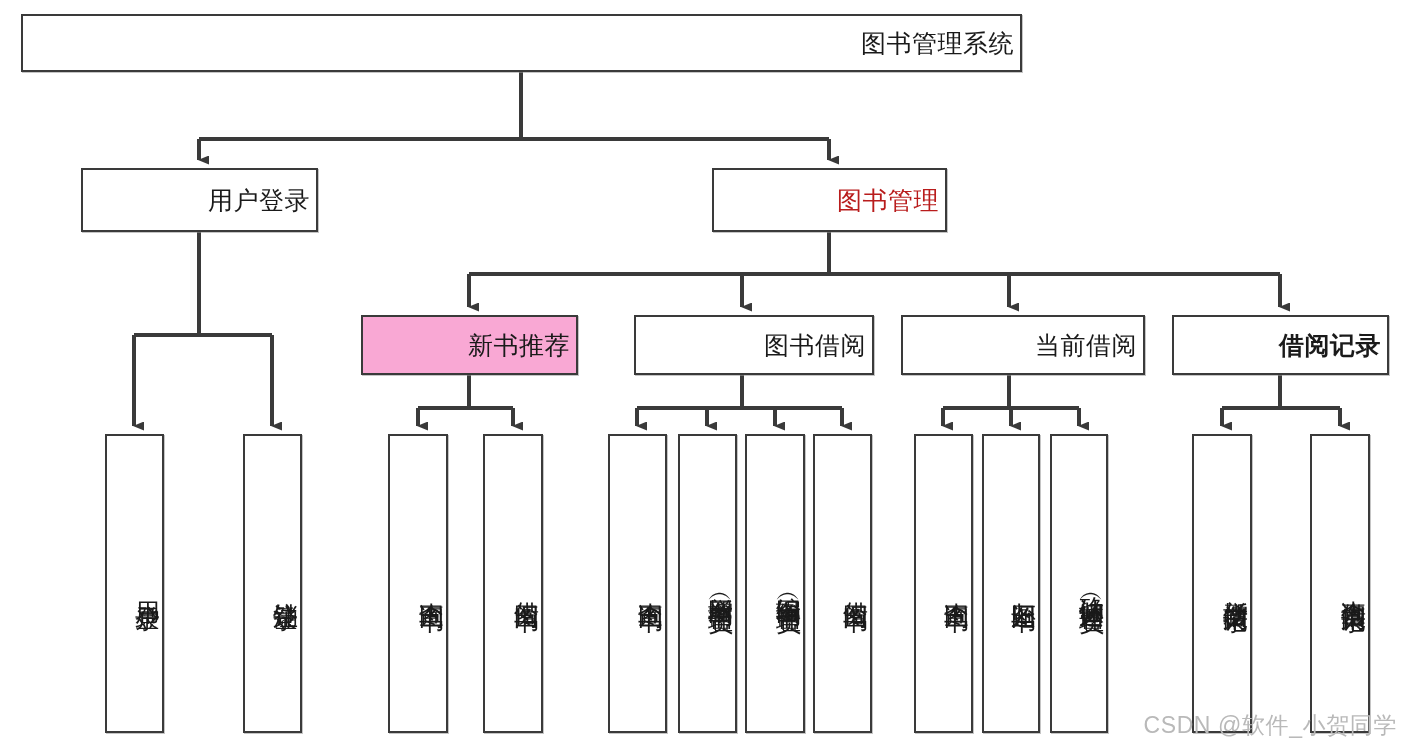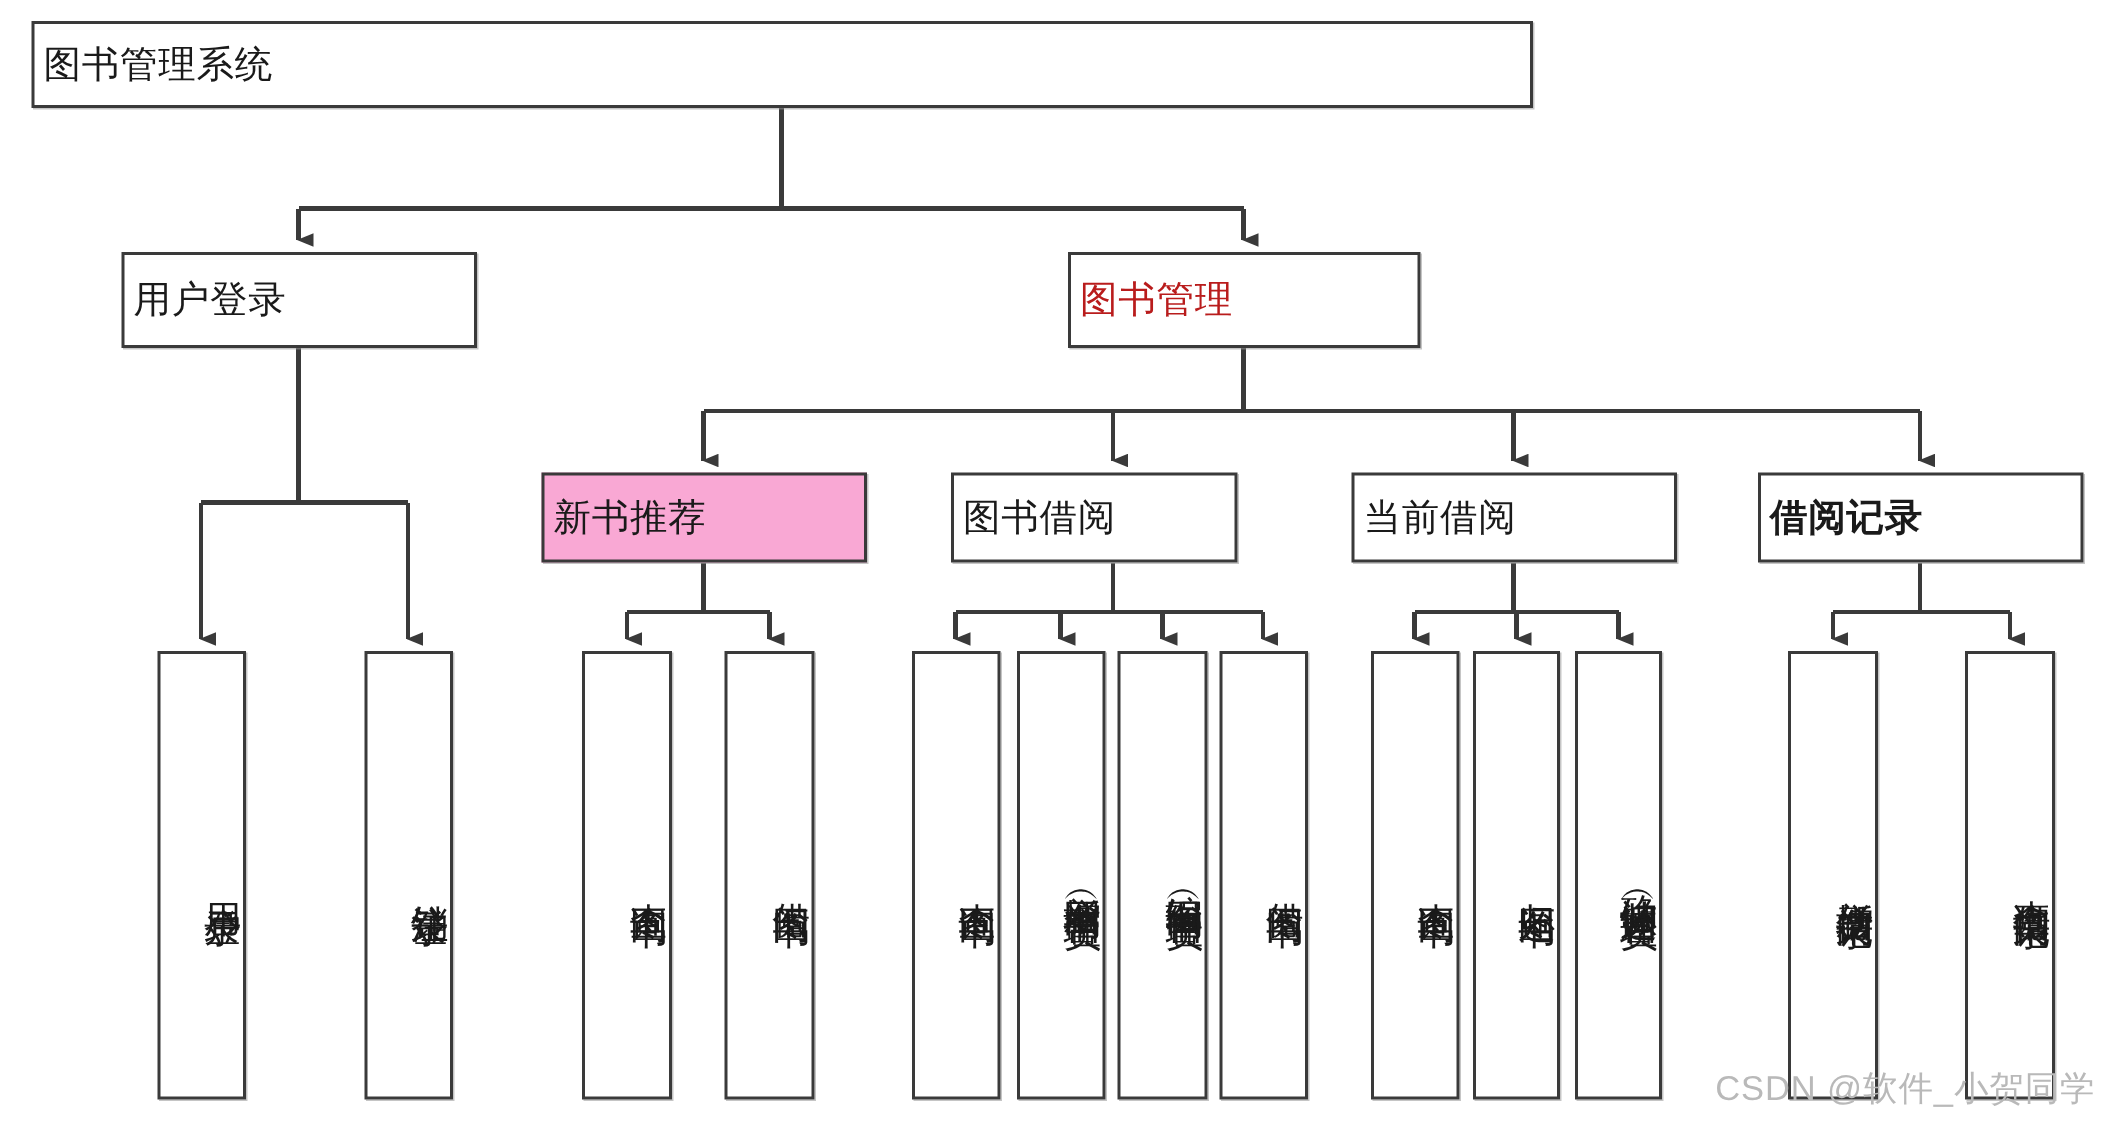--- a/index.html
+++ b/index.html
@@ -27,21 +27,21 @@
     pointer-events: none;
   }
   .node {
     position: absolute;
     box-sizing: border-box;
     background: #ffffff;
     border: 2px solid #3a3a3a;
     box-shadow: 1px 1px 0 0 rgba(150,150,150,0.55);
     display: flex;
     align-items: center;
-    justify-content: flex-start;
+    justify-content: flex-end;
     color: #1a1a1a;
     text-align: center;
     line-height: 1.12;
     letter-spacing: 0.5px;
   }
   .node.horizontal {
     font-size: 25px;
     padding: 0 6px;
   }
   .node.vertical {
@@ -133,24 +133,24 @@
   <div class="node horizontal" style="left: 81px; top: 168px; width: 237px; height: 64px; border-color: rgb(58, 58, 58); background: rgb(255, 255, 255); color: rgb(26, 26, 26);">
     <span class="node-label">用户登录</span>
   </div>
   <div class="node horizontal" style="left: 712px; top: 168px; width: 235px; height: 64px; border-color: rgb(58, 58, 58); background: rgb(255, 255, 255); color: #b91c1c;">
     <span class="node-label">图书管理</span>
   </div>
 
   <div class="node horizontal" style="left: 361px; top: 315px; width: 217px; height: 60px; border-color: rgb(58, 58, 58); background: #f9a8d4; color: rgb(26, 26, 26);">
     <span class="node-label">新书推荐</span>
   </div>
-  <div class="node horizontal" style="left: 634px; top: 315px; width: 191px; height: 60px; border-color: rgb(58, 58, 58); background: rgb(255, 255, 255); color: rgb(26, 26, 26);">
+  <div class="node horizontal" style="left: 634px; top: 315px; width: 240px; height: 60px; border-color: rgb(58, 58, 58); background: rgb(255, 255, 255); color: rgb(26, 26, 26);">
     <span class="node-label">图书借阅</span>
   </div>
-  <div class="node horizontal" style="left: 901px; top: 315px; width: 217px; height: 60px; border-color: rgb(58, 58, 58); background: rgb(255, 255, 255); color: rgb(26, 26, 26);">
+  <div class="node horizontal" style="left: 901px; top: 315px; width: 244px; height: 60px; border-color: rgb(58, 58, 58); background: rgb(255, 255, 255); color: rgb(26, 26, 26);">
     <span class="node-label">当前借阅</span>
   </div>
   <div class="node horizontal" style="left: 1172px; top: 315px; width: 217px; height: 60px; border-color: rgb(58, 58, 58); background: rgb(255, 255, 255); color: rgb(26, 26, 26); font-weight: bold;">
     <span class="node-label">借阅记录</span>
   </div>
 
   <div class="node vertical" style="left: 105px; top: 434px; width: 59px; height: 299px; border-color: rgb(58, 58, 58); background: rgb(255, 255, 255); color: rgb(26, 26, 26);">
     <span class="node-label">用户登录</span>
   </div>
   <div class="node vertical" style="left: 243px; top: 434px; width: 59px; height: 299px; border-color: rgb(58, 58, 58); background: rgb(255, 255, 255); color: rgb(26, 26, 26);">

